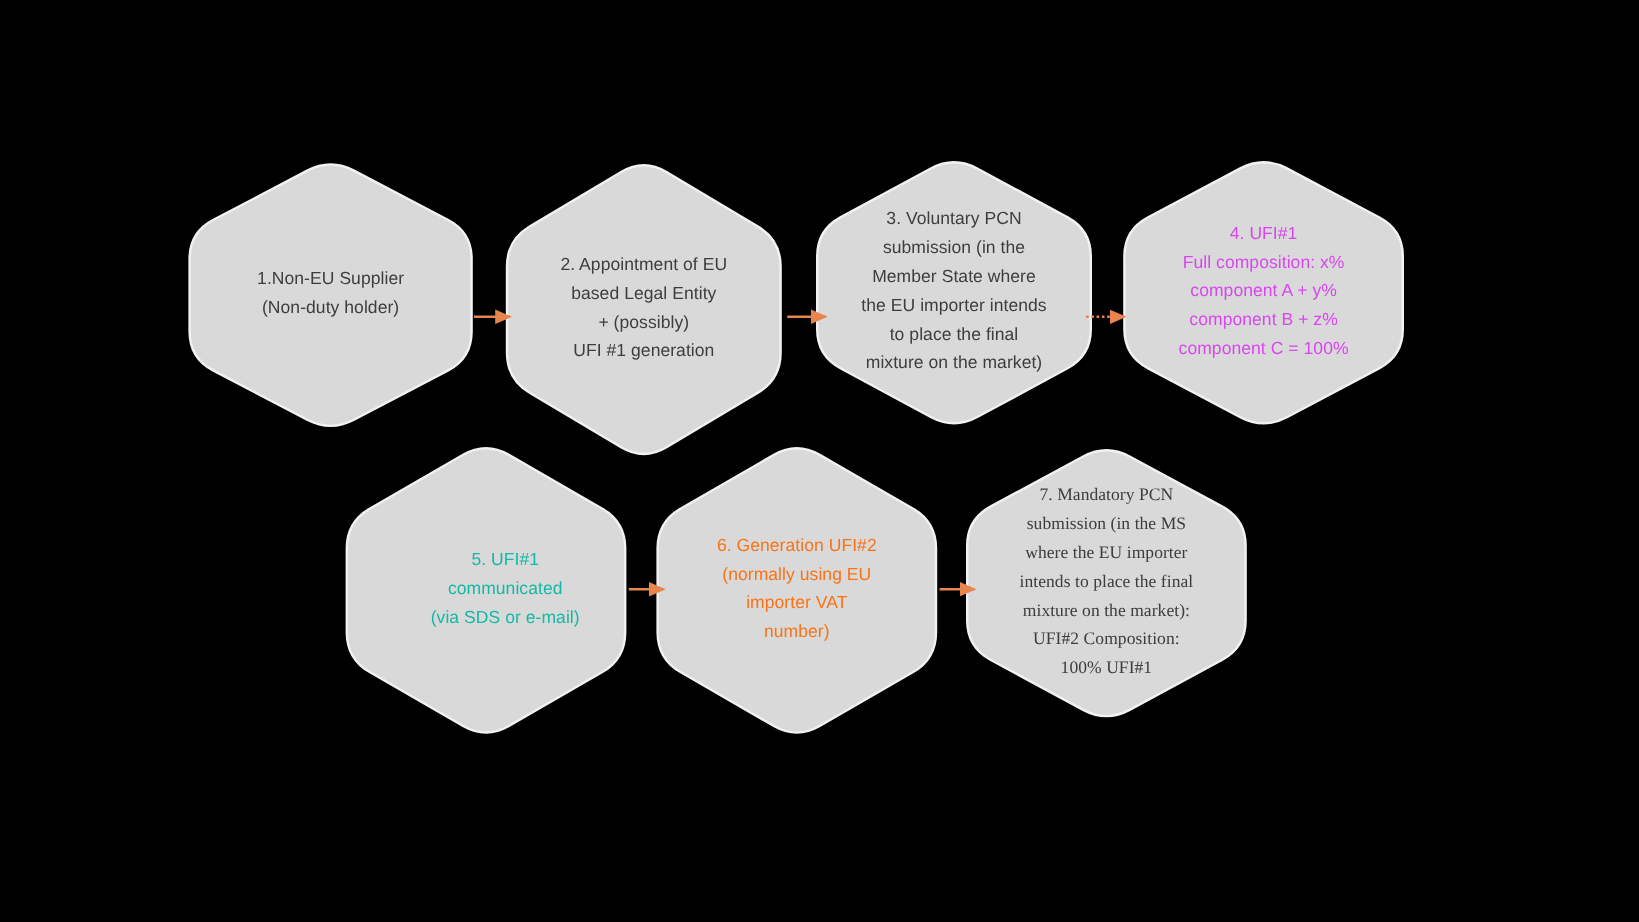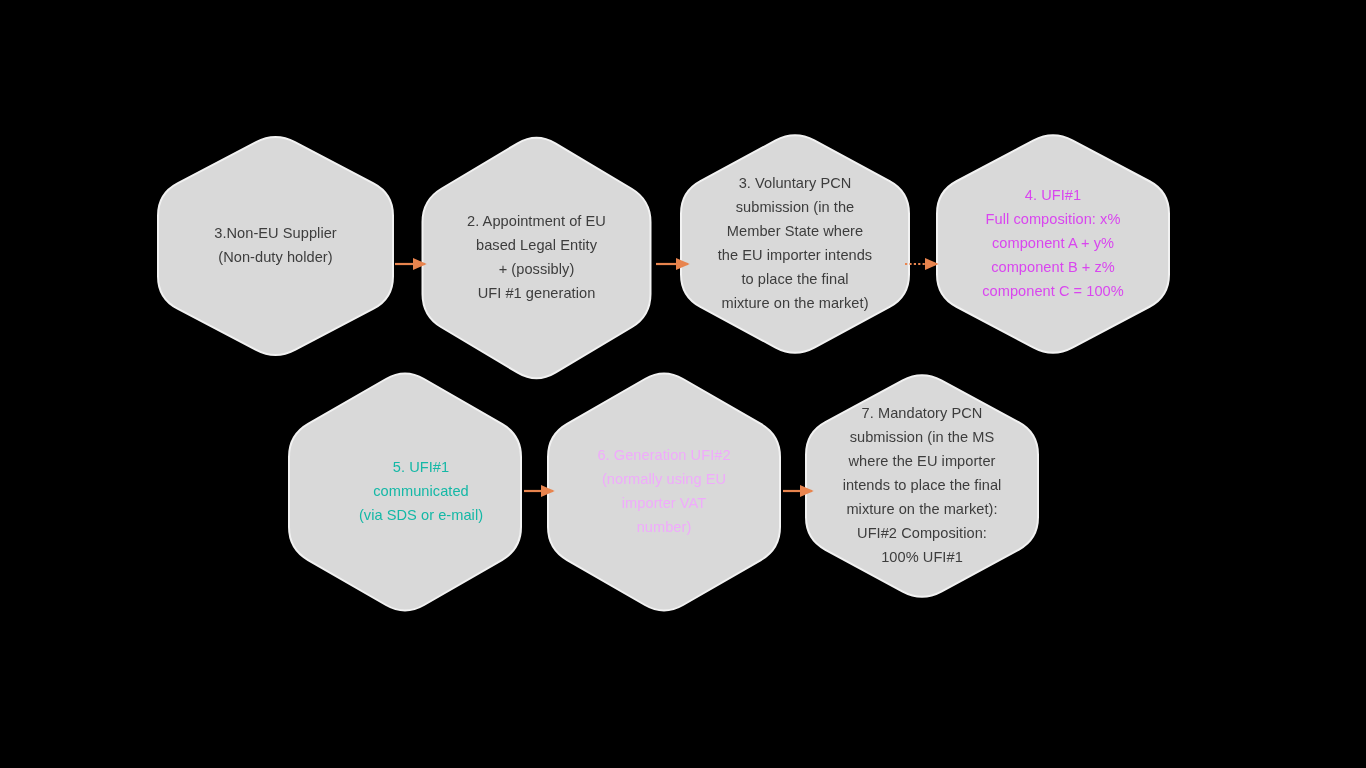--- a/index.html
+++ b/index.html
@@ -42,45 +42,45 @@
       </g>
     <g id="arrows-group">
         <line x1="395" y1="264" x2="425" y2="264" stroke="#E8844E" stroke-width="2.2" marker-end="url(#ah)"></line>
         <line x1="656" y1="264" x2="688" y2="264" stroke="#E8844E" stroke-width="2.2" marker-end="url(#ah)"></line>
         <line x1="905" y1="264" x2="937" y2="264" stroke="#E8844E" stroke-width="2.2" stroke-dasharray="2.2 2.2" marker-end="url(#ah)"></line>
         <line x1="524" y1="491" x2="553" y2="491" stroke="#E8844E" stroke-width="2.2" marker-end="url(#ah)"></line>
         <line x1="783" y1="491" x2="812" y2="491" stroke="#E8844E" stroke-width="2.2" marker-end="url(#ah)"></line>
       </g>
   </svg>
   <div id="labels-layer">
-      <div class="hex-label" style="left: 164px; top: 132px; width: 223px; height: 228px; color: rgb(61, 61, 61);"><span>3.Non-EU Supplier
+      <div class="hex-label" style="left: 164px; top: 132px; width: 223px; height: 228px; color: rgb(61, 61, 61);"><span>1.Non-EU Supplier
 (Non-duty holder)</span></div>
       <div class="hex-label" style="left: 428.5px; top: 132px; width: 216px; height: 252px; color: rgb(61, 61, 61); align-items: center;"><span>2. Appointment of EU
 based Legal Entity
 + (possibly)
 UFI #1 generation</span></div>
       <div class="hex-label" style="left: 687px; top: 130px; width: 216px; height: 228px; color: rgb(61, 61, 61); text-align: center;"><span>3. Voluntary PCN
 submission (in the
 Member State where
 the EU importer intends
 to place the final
 mixture on the market)</span></div>
       <div class="hex-label" style="left: 943px; top: 130px; width: 220px; height: 228px; color: #d946ef;"><span>4. UFI#1
 Full composition: x%
 component A + y%
 component B + z%
 component C = 100%</span></div>
       <div class="hex-label" style="left: 311px; top: 368px; width: 220px; height: 248px; color: #14b8a6;"><span>5. UFI#1
 communicated
 (via SDS or e-mail)</span></div>
-      <div class="hex-label" style="left: 554px; top: 368px; width: 220px; height: 248px; color: #f0abfc;"><span>6. Generation UFI#2
+      <div class="hex-label" style="left: 554px; top: 368px; width: 220px; height: 248px; color: #f97316;"><span>6. Generation UFI#2
 (normally using EU
 importer VAT
 number)</span></div>
-      <div class="hex-label" style="left: 812px; top: 370px; width: 220px; height: 232px; color: rgb(61, 61, 61);"><span>7. Mandatory PCN
+      <div class="hex-label" style="left: 812px; top: 370px; width: 220px; height: 232px; color: rgb(61, 61, 61); font-family: Liberation Serif, serif;"><span>7. Mandatory PCN
 submission (in the MS
 where the EU importer
 intends to place the final
 mixture on the market):
 UFI#2 Composition:
 100% UFI#1</span></div>
     </div>
 </div>
 
 </body></html>

